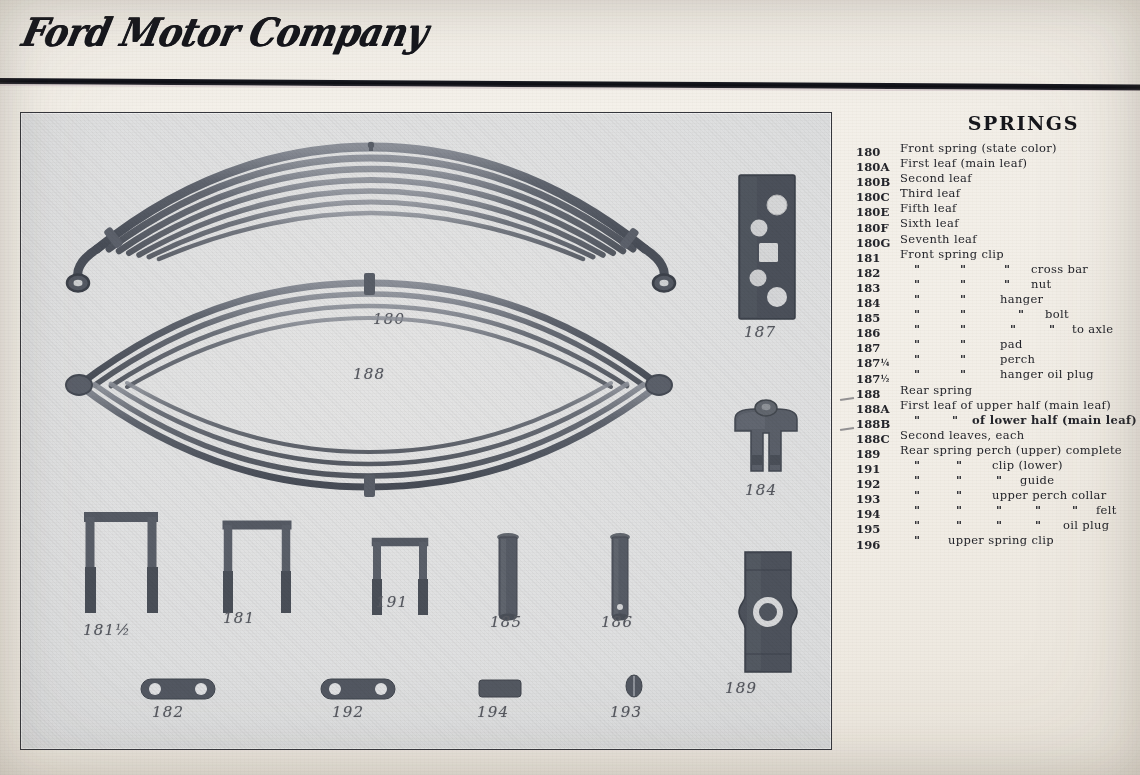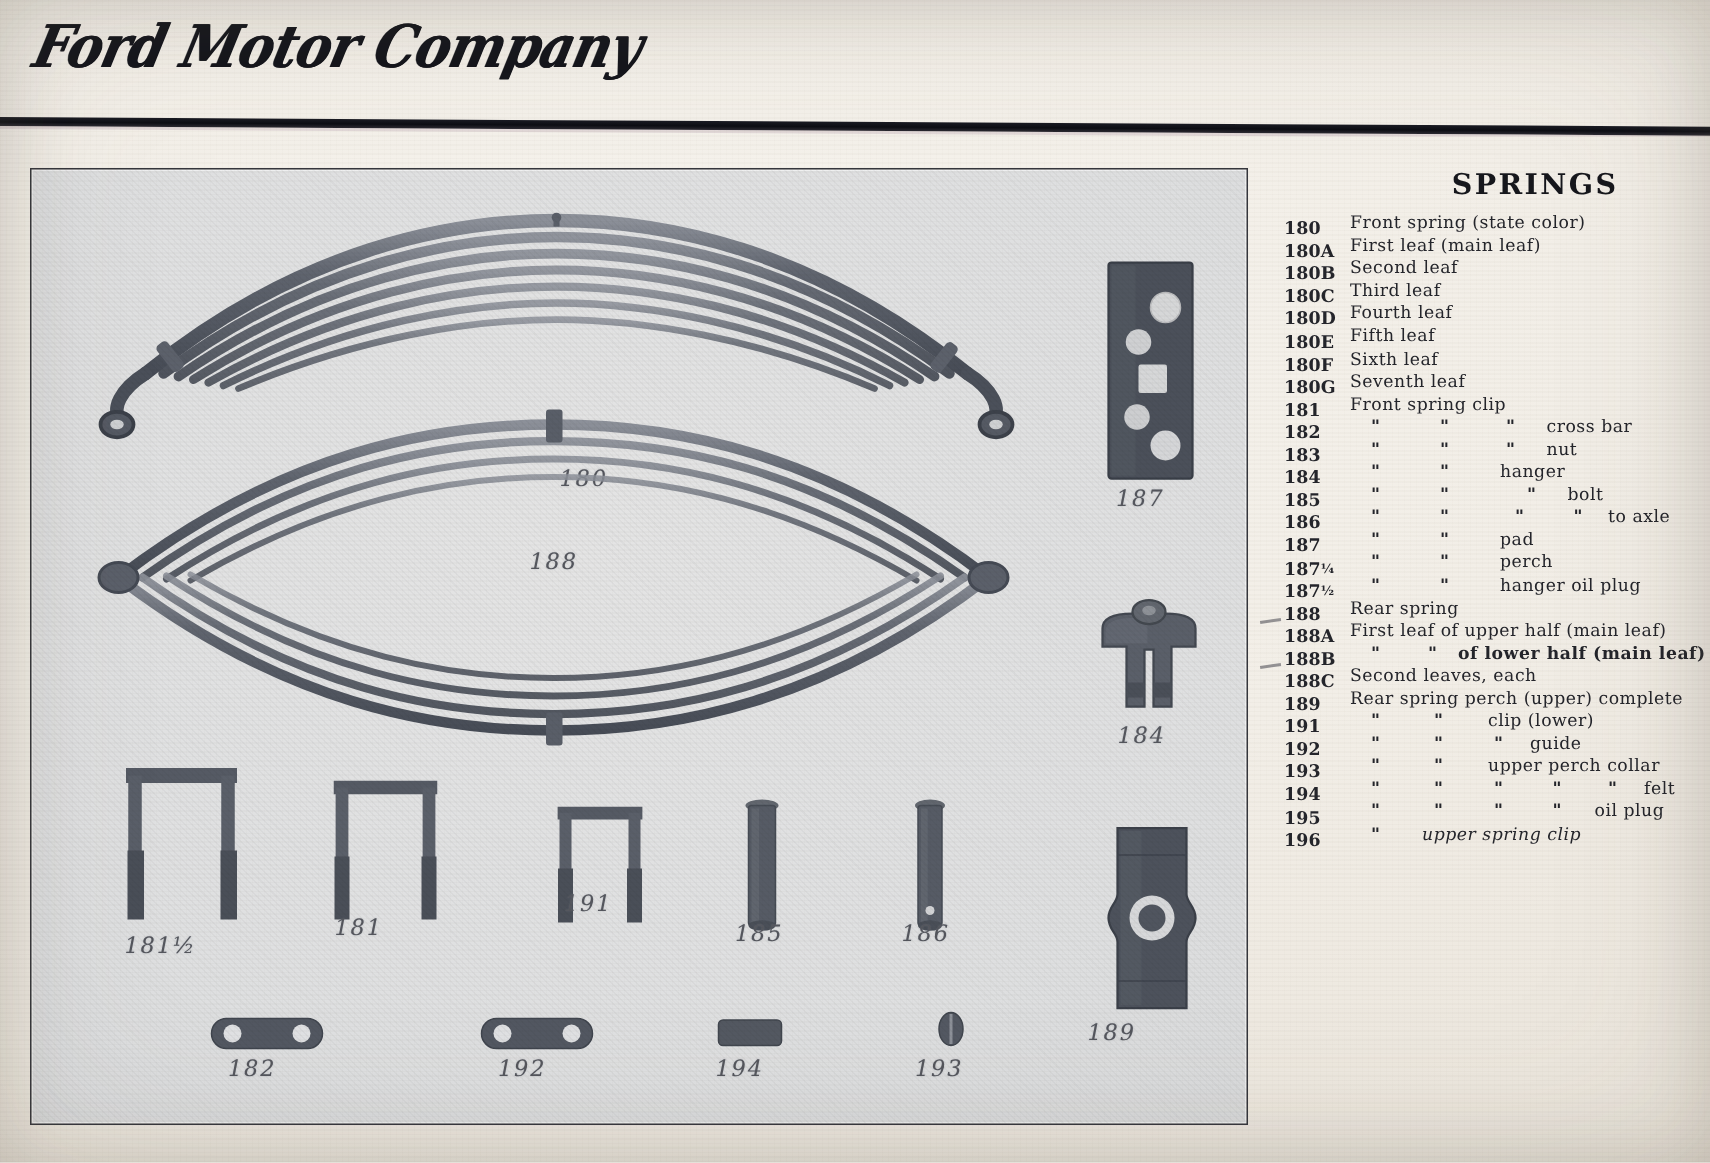--- a/index.html
+++ b/index.html
@@ -386,26 +386,20 @@
             <span style="left: 0px;">Second leaf</span>
           </div>
         </div>
         <div class="row">
           <div class="num">180C</div>
           <div class="desc">
             <span style="left: 0px;">Third leaf</span>
           </div>
         </div>
         <div class="row">
-          <div class="num">180D</div>
-          <div class="desc">
-            <span style="left: 0px;">Fourth leaf</span>
-          </div>
-        </div>
-        <div class="row">
           <div class="num">180E</div>
           <div class="desc">
             <span style="left: 0px;">Fifth leaf</span>
           </div>
         </div>
         <div class="row">
           <div class="num">180F</div>
           <div class="desc">
             <span style="left: 0px;">Sixth leaf</span>
           </div>
@@ -568,20 +562,20 @@
             <span class="dit" style="left: 56px;">"</span>
             <span class="dit" style="left: 96px;">"</span>
             <span class="dit" style="left: 135px;">"</span>
             <span style="left: 163px;">oil plug</span>
           </div>
         </div>
         <div class="row">
           <div class="num">196</div>
           <div class="desc">
             <span class="dit" style="left: 14px;">"</span>
-            <span style="left: 48px; font-style: italic;">upper spring clip</span>
+            <span style="left: 48px;">upper spring clip</span>
           </div>
         </div>
       </div>
   </div>
 
   <div id="vignette"></div>
 </div>
 
 </body></html>

